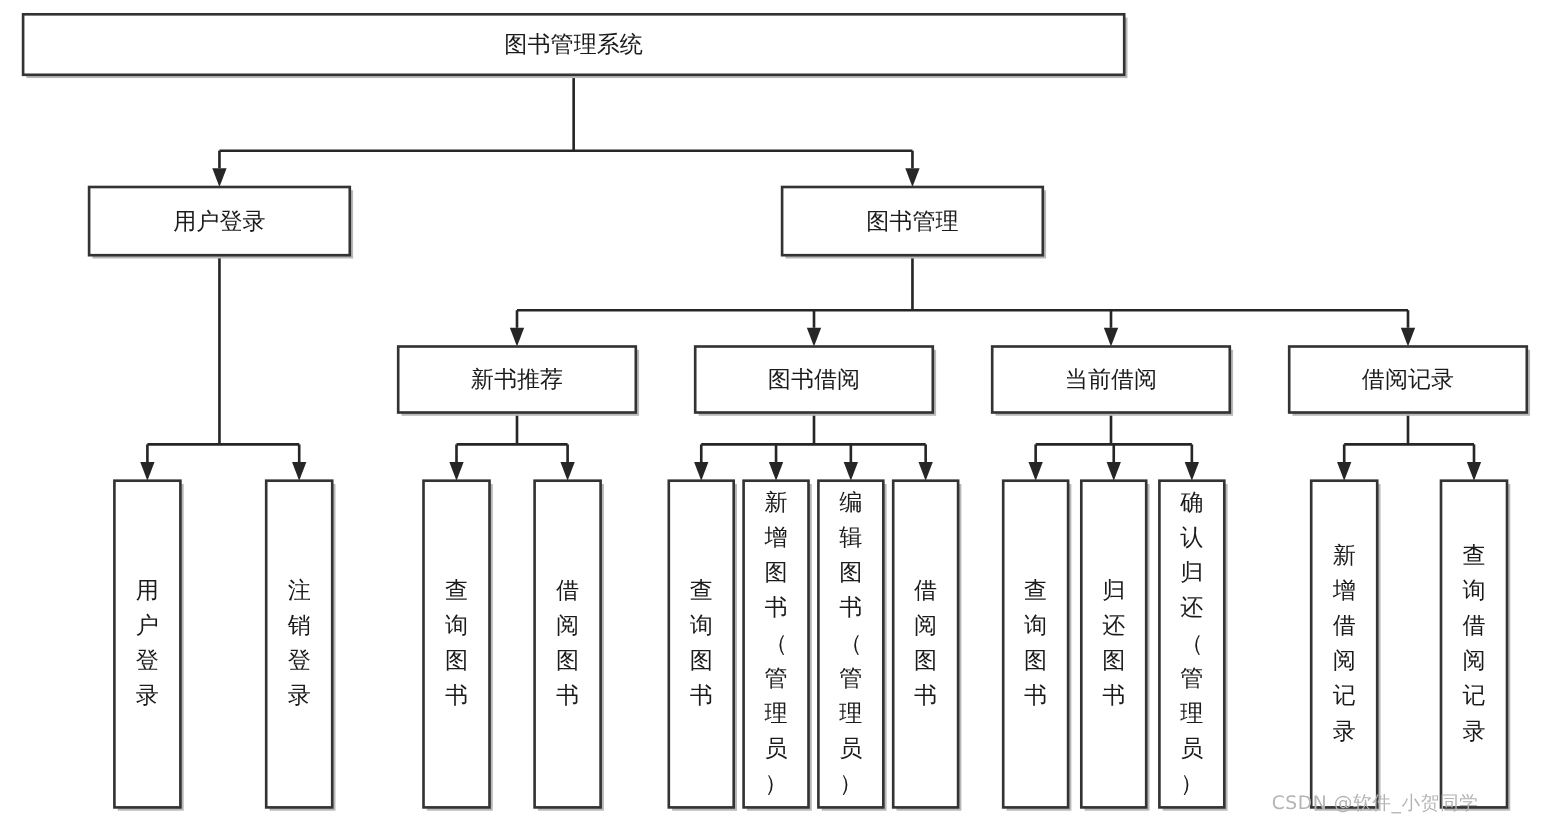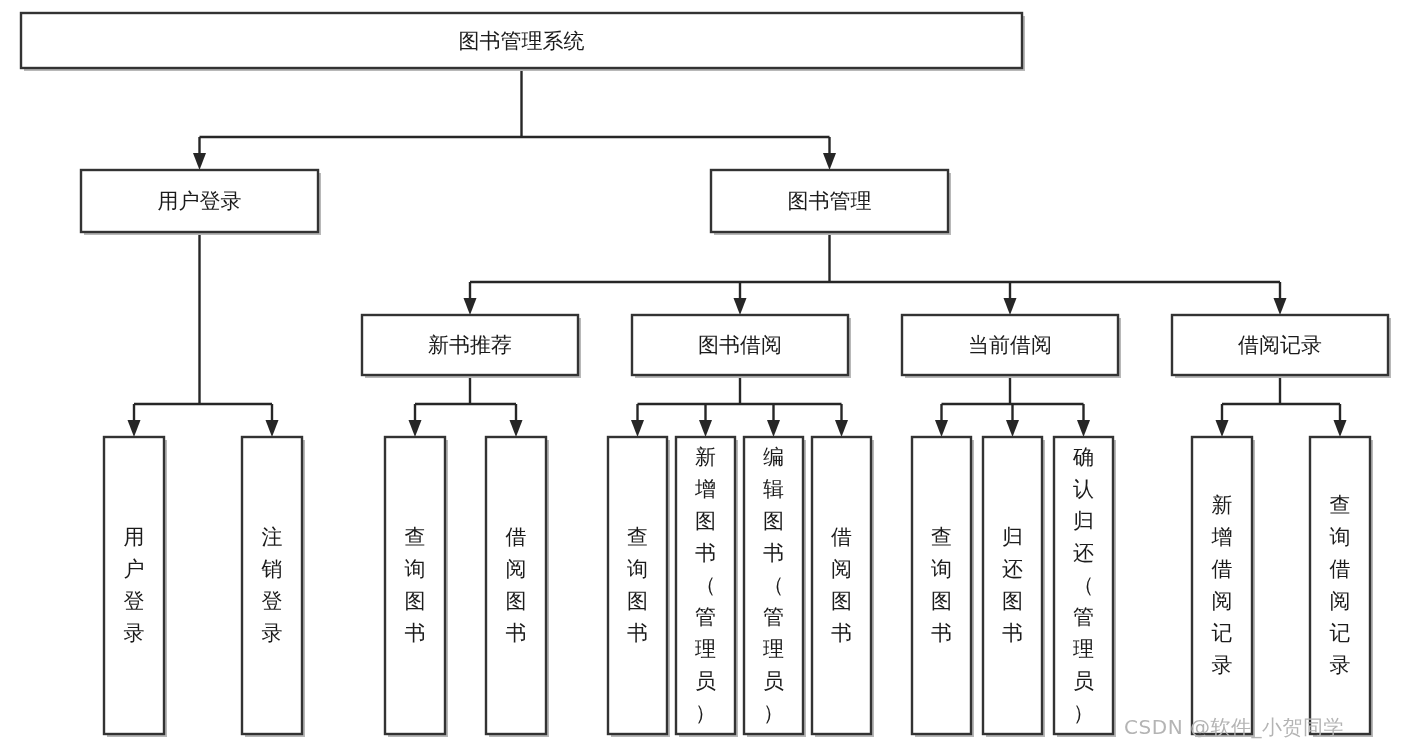--- a/index.html
+++ b/index.html
@@ -59,21 +59,21 @@
     font-size: 21px;
     fill: #1b1b1b;
     text-anchor: middle;
     white-space: pre;
   }
   .watermark-text {
     position: absolute;
     right: 12px;
     bottom: 6px;
     font-family: "DejaVu Sans", "Liberation Sans", sans-serif;
-    font-size: 20px;
+    font-size: 17px;
     color: #b4b4b4;
     letter-spacing: 0.5px;
     white-space: pre;
     pointer-events: none;
   }
 </style>
 </head>
 <body>
 
 <div id="diagram-root">

